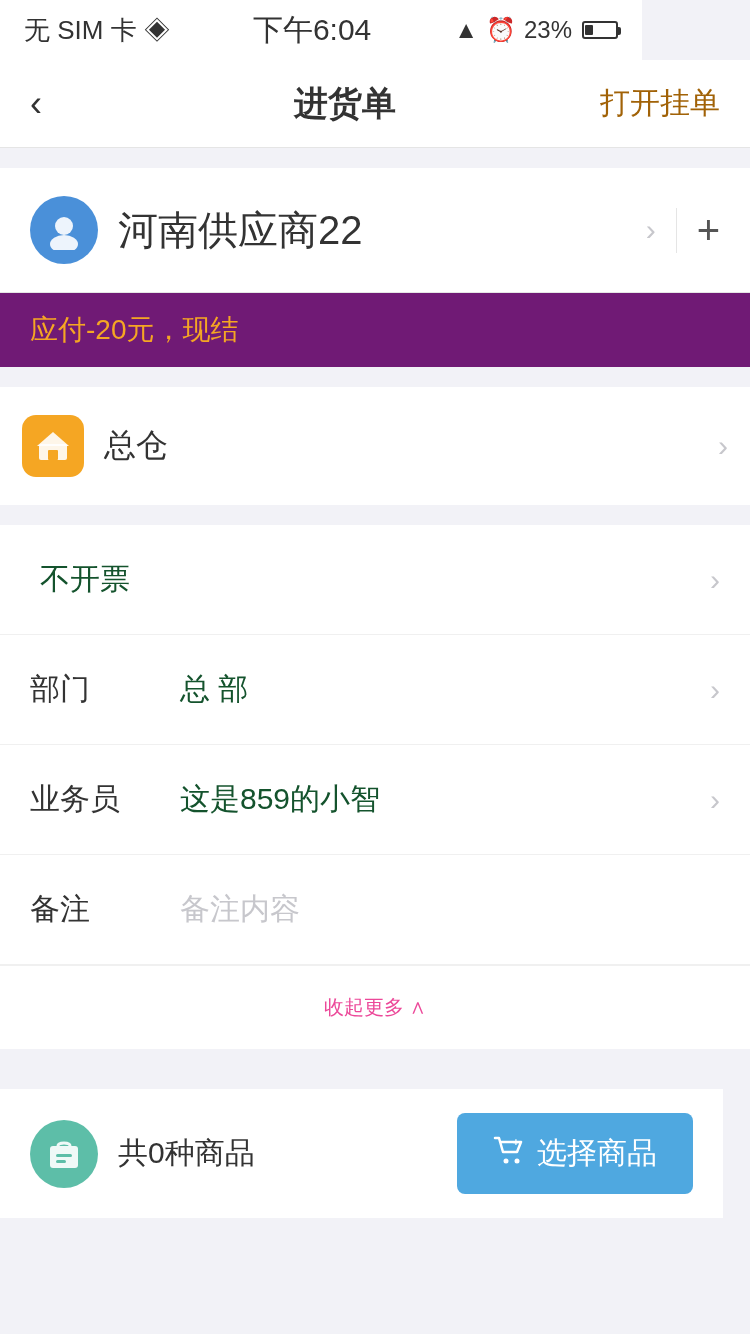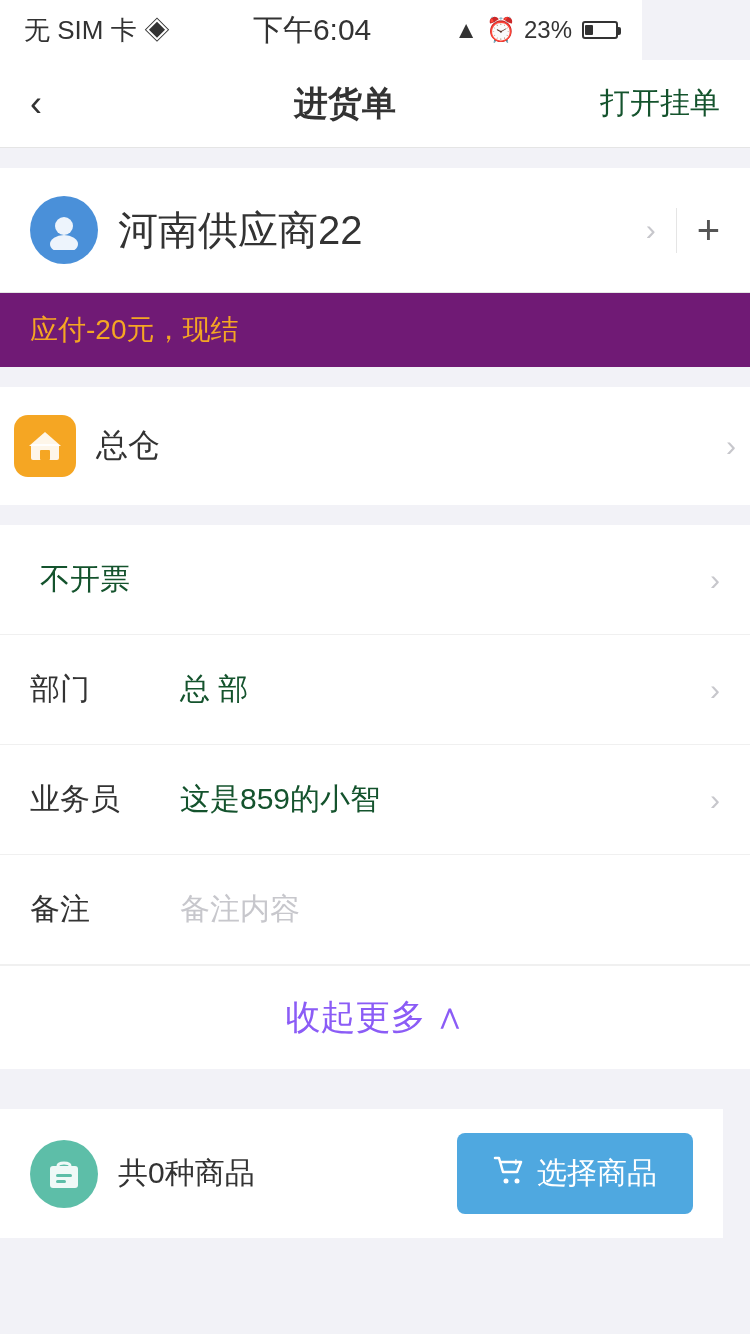--- a/index.html
+++ b/index.html
@@ -46,21 +46,21 @@
       cursor: pointer;
       width: 60px;
     }
     .nav-title {
       font-size: 34px;
       font-weight: 600;
       color: #333;
     }
     .nav-action {
       font-size: 30px;
-      color: #14532d;
+      color: #a16207;
       cursor: pointer;
       text-align: center;
     }
 
     
     .section-gap {
       height: 20px;
       background: #f2f2f7;
     }
 
@@ -113,21 +113,21 @@
       background: #701a75;
       padding: 18px 30px;
       font-size: 28px;
       color: #f5a623;
     }
 
     
     .warehouse-row {
       display: flex;
       align-items: center;
-      padding: 28px 14px;
+      padding: 28px 22px;
     }
     .warehouse-icon {
       width: 62px;
       height: 62px;
       border-radius: 14px;
       background: #f5a623;
       display: flex;
       align-items: center;
       justify-content: center;
       margin-right: 20px;
@@ -181,22 +181,22 @@
     
     .collapse-row {
       background: #fff;
       display: flex;
       align-items: center;
       justify-content: center;
       padding: 28px 30px;
       border-top: 1px solid #f0f0f0;
     }
     .collapse-text {
-      font-size: 35px;
-      color: #8b5cf6;
+      font-size: 20px;
+      color: #ec4899;
     }
 
     
     .product-bar {
       background: #fff;
       width: 723px;
       display: flex;
       align-items: center;
       padding: 24px 30px;
       margin-top: 20px;

